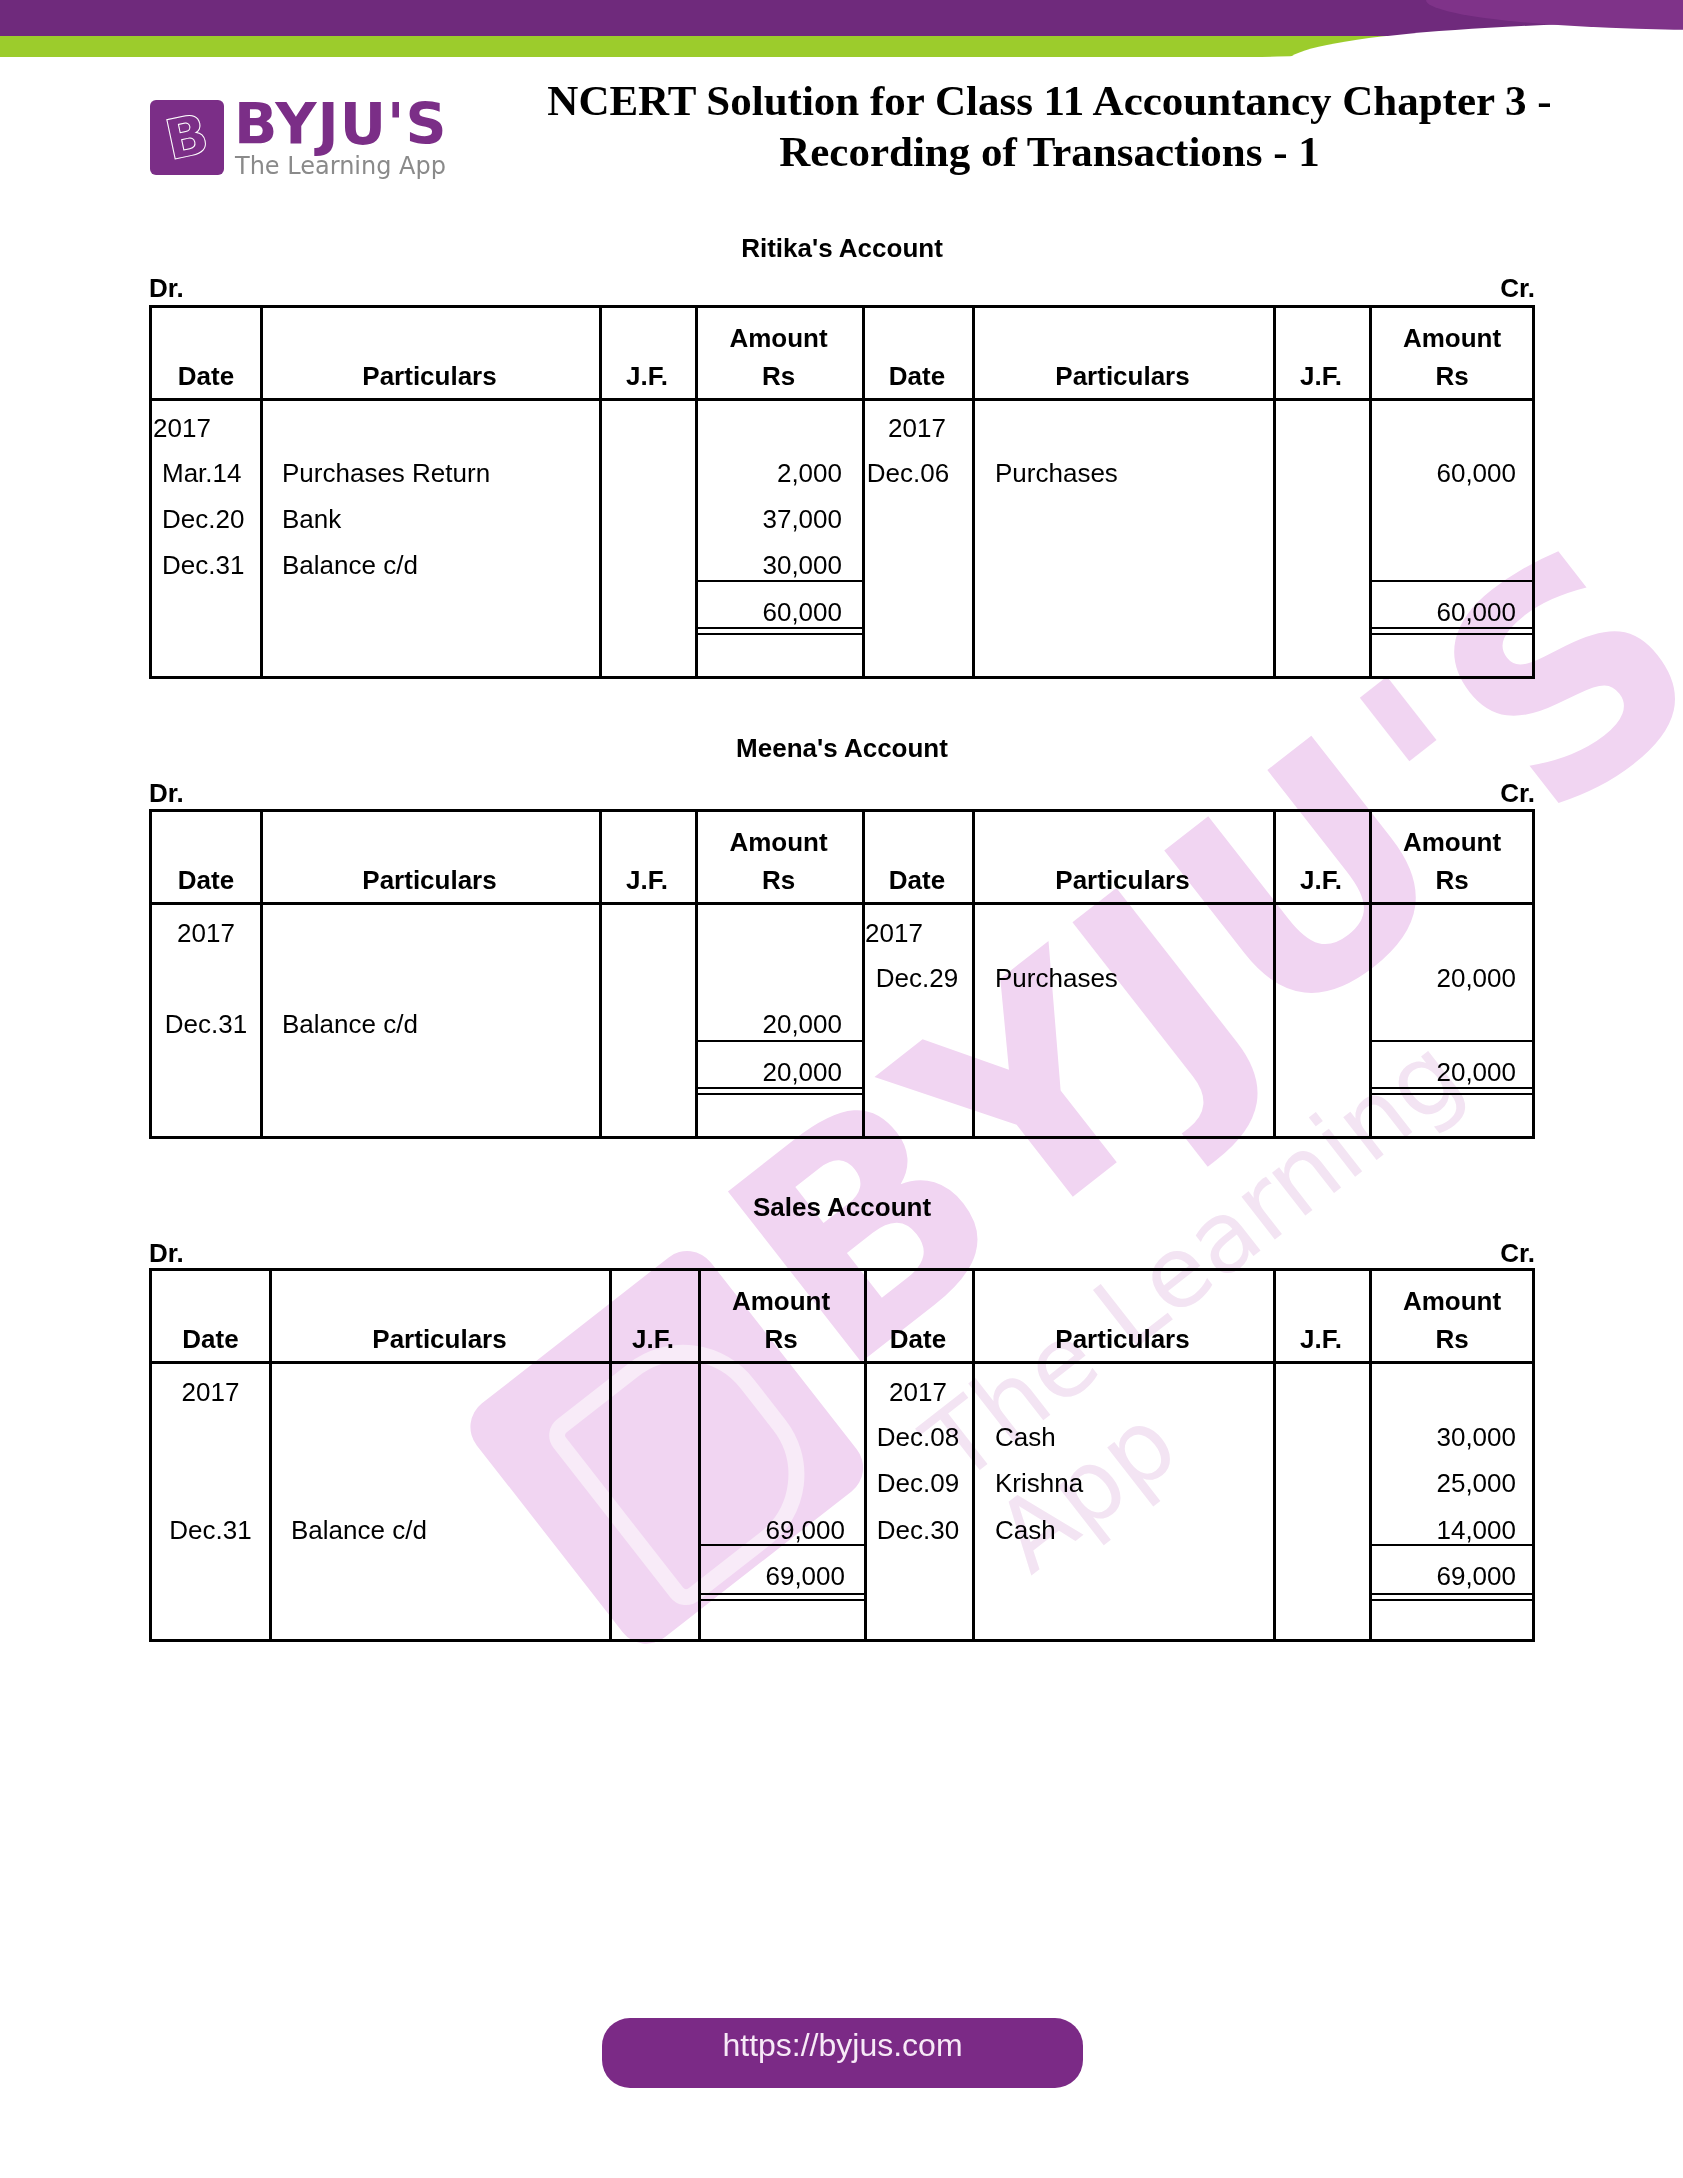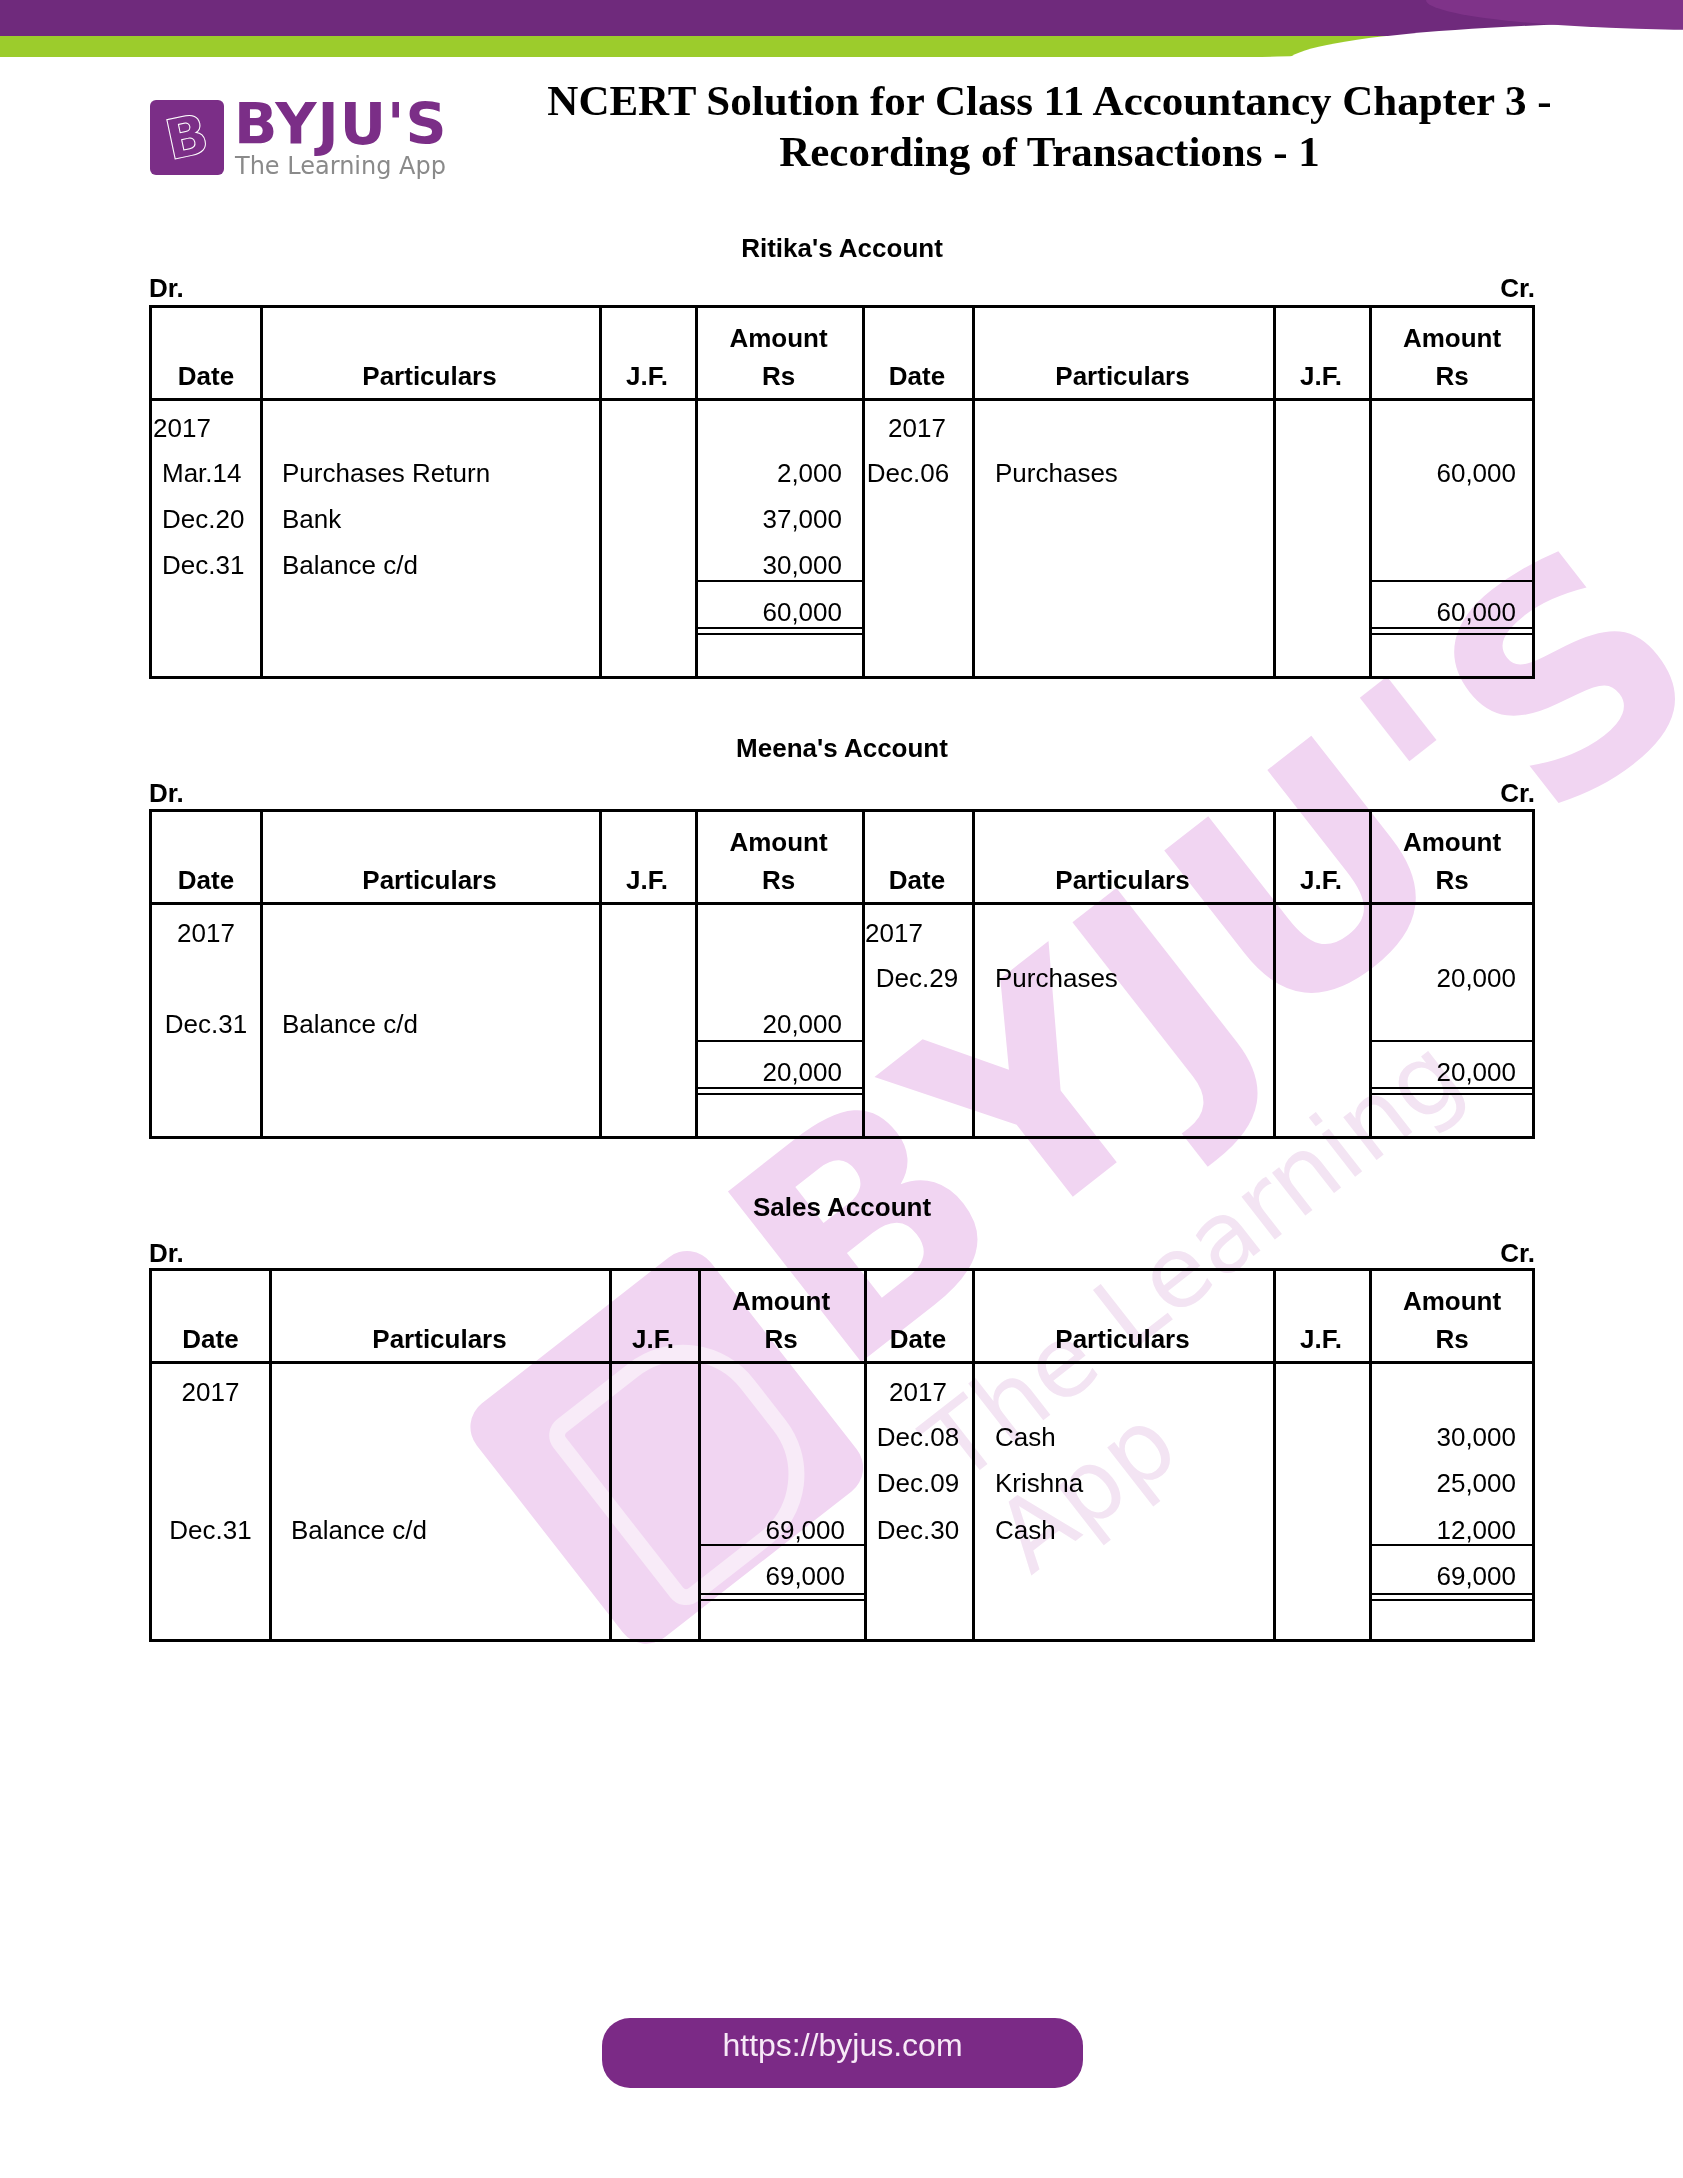--- a/index.html
+++ b/index.html
@@ -200,20 +200,20 @@
 
   <div class="cell ctr" style="left:712px;width:108px;top:105px">2017</div>
   <div class="cell ctr" style="left:712px;width:108px;top:150px">Dec.08</div>
   <div class="cell" style="left:843px;top:150px">Cash</div>
   <div class="cell num" style="left:1217px;width:147px;top:150px">30,000</div>
   <div class="cell ctr" style="left:712px;width:108px;top:196px">Dec.09</div>
   <div class="cell" style="left:843px;top:196px">Krishna</div>
   <div class="cell num" style="left:1217px;width:147px;top:196px">25,000</div>
   <div class="cell ctr" style="left:712px;width:108px;top:243px">Dec.30</div>
   <div class="cell" style="left:843px;top:243px">Cash</div>
-  <div class="cell num" style="left:1217px;width:147px;top:243px">12,000</div>
+  <div class="cell num" style="left:1217px;width:147px;top:243px">14,000</div>
   <div class="sline" style="left:1217px;width:166px;top:273px"></div>
   <div class="cell num" style="left:1217px;width:147px;top:289px">69,000</div>
   <div class="dline" style="left:1217px;width:166px;top:322px"></div>
 </div>
 
 <div class="abs pill">https://byjus.com</div>
 
 
 </body></html>

